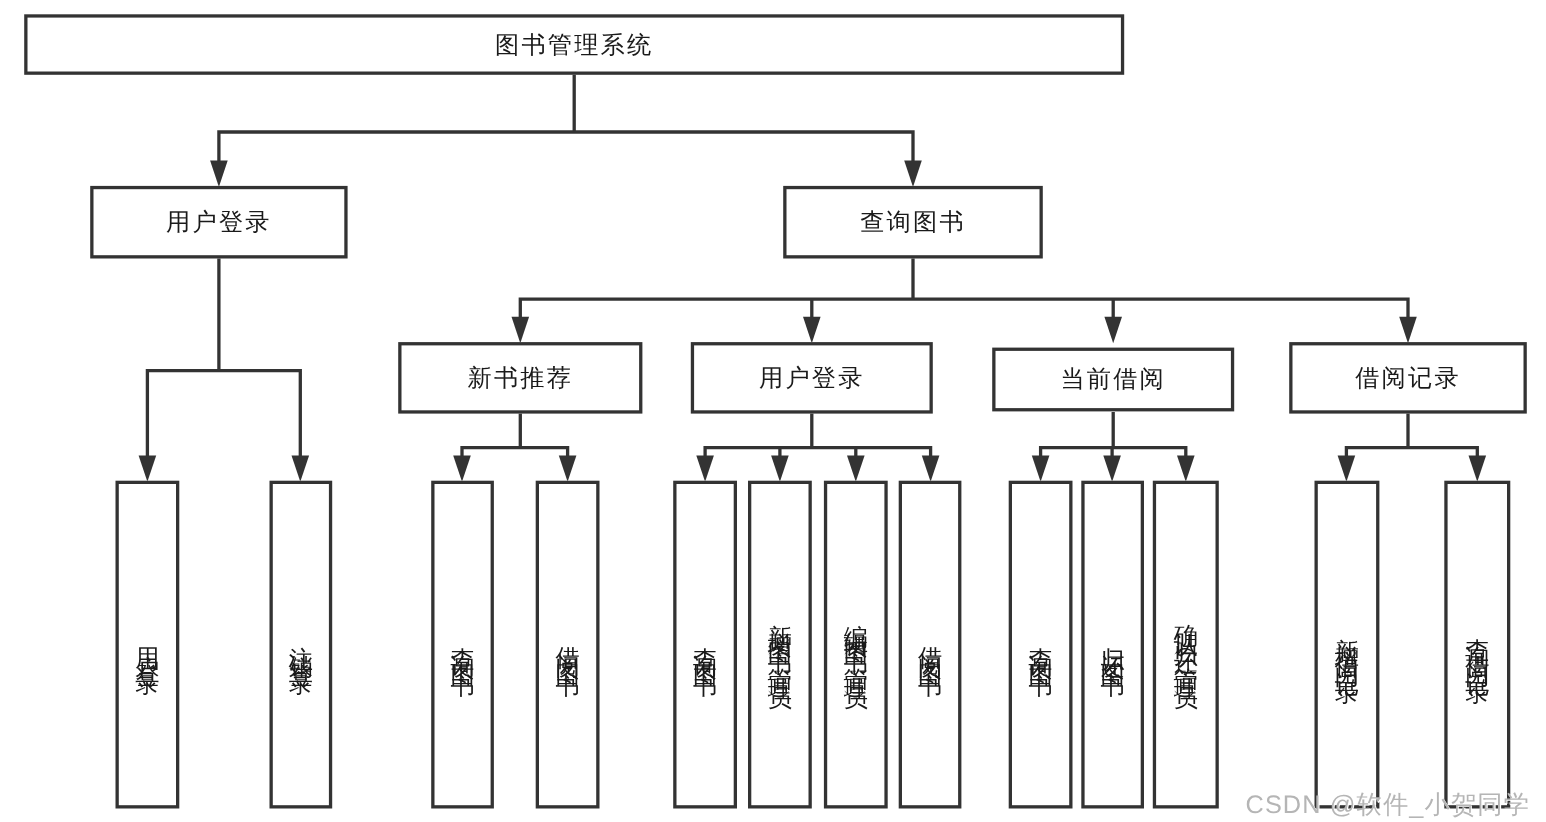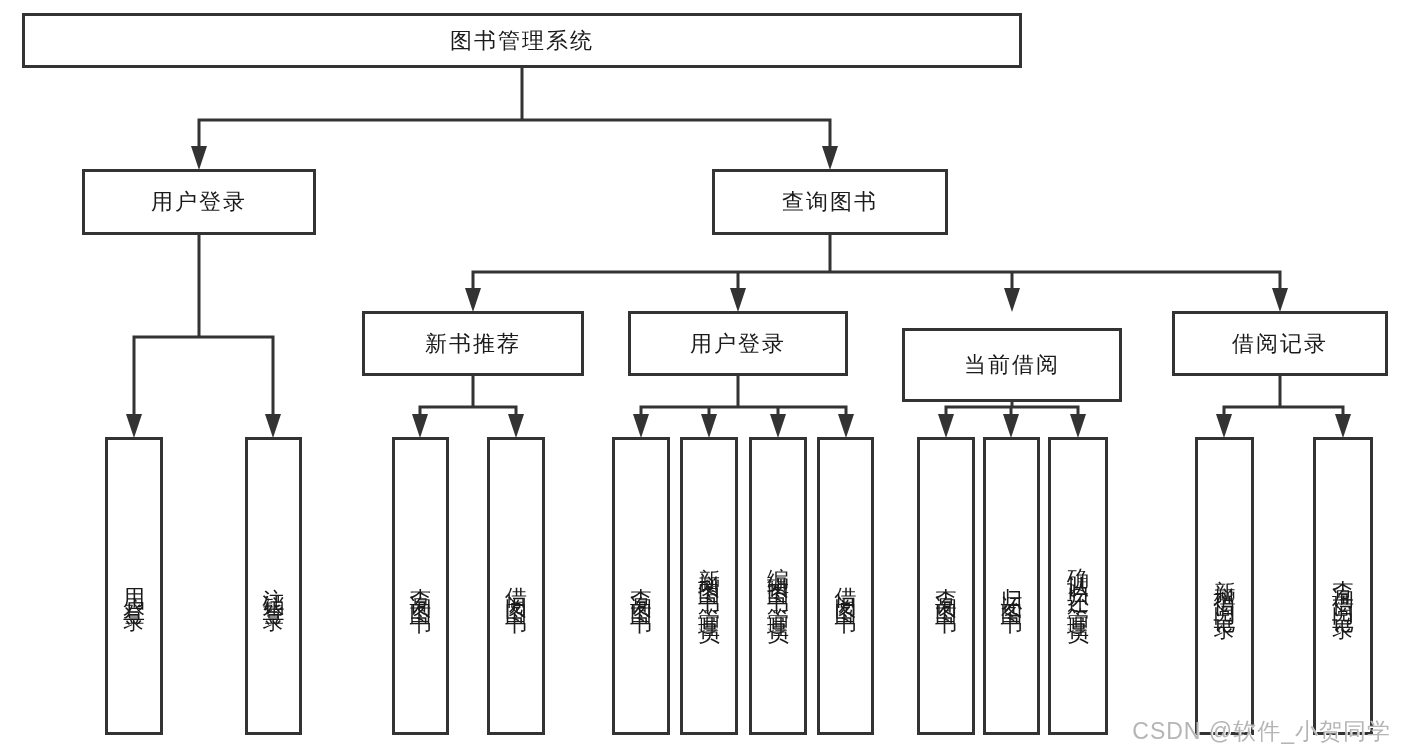--- a/index.html
+++ b/index.html
@@ -39,21 +39,21 @@
     white-space: nowrap;
   }
   
   .n-root   { left: 22px;   top: 13px;  width: 1000px; height: 55px; }
   
   .n-ulogin { left: 82px;   top: 169px; width: 234px;  height: 66px; }
   .n-bmgmt  { left: 712px;  top: 169px; width: 236px;  height: 66px; }
   
   .n-newb   { left: 362px;  top: 311px; width: 222px;  height: 65px; }
   .n-bborr  { left: 628px;  top: 311px; width: 220px;  height: 65px; }
-  .n-cborr  { left: 902px;  top: 328px; width: 220px;  height: 74px; }
+  .n-cborr  { left: 902px;  top: 316px; width: 220px;  height: 58px; }
   .n-brec   { left: 1172px; top: 311px; width: 216px;  height: 65px; }
   
   .leaf     { top: 437px; height: 298px; }
   .n-login    { left: 105px;  width: 58px; }
   .n-logout   { left: 245px;  width: 57px; }
   .n-nbquery  { left: 392px;  width: 57px; }
   .n-nbborrow { left: 487px;  width: 58px; }
   .n-bbquery  { left: 612px;  width: 58px; }
   .n-bbadd    { left: 680px;  width: 58px; }
   .n-bbedit   { left: 749px;  width: 58px; }

